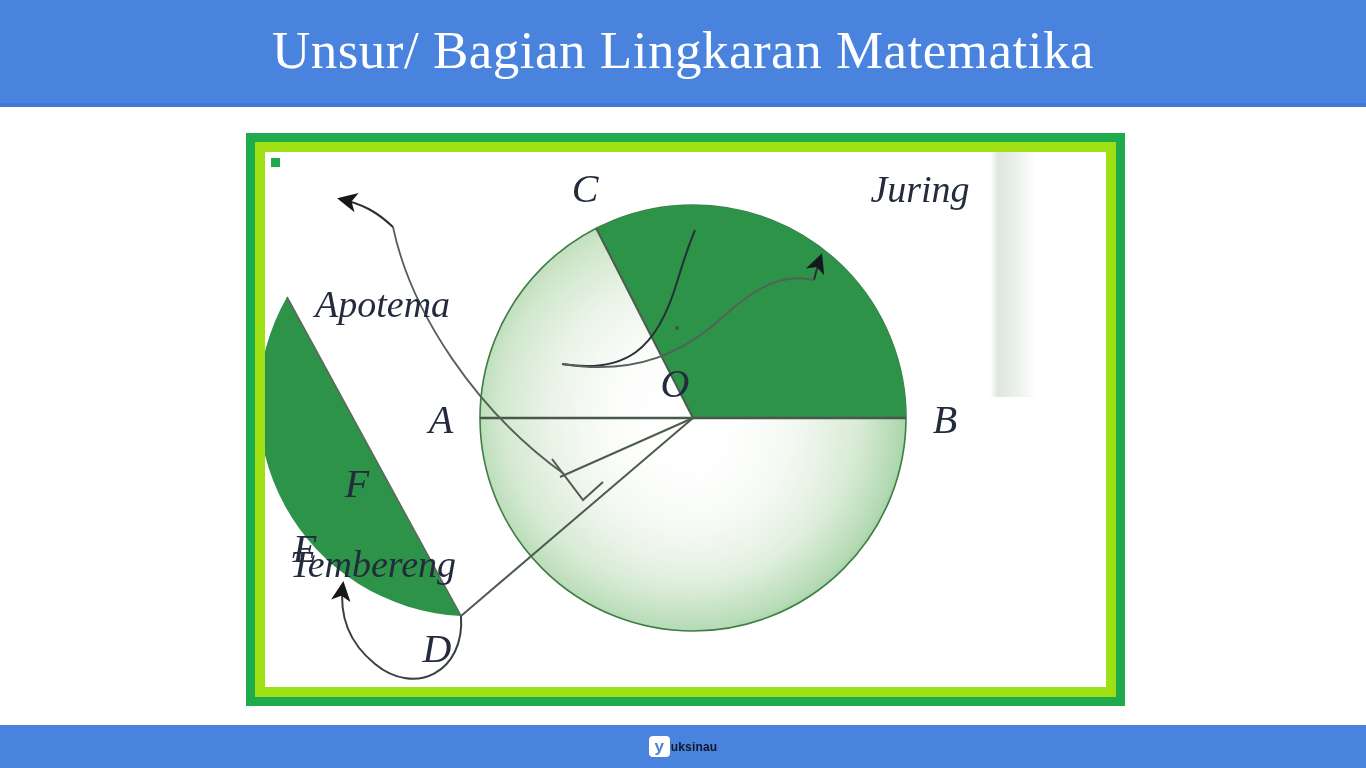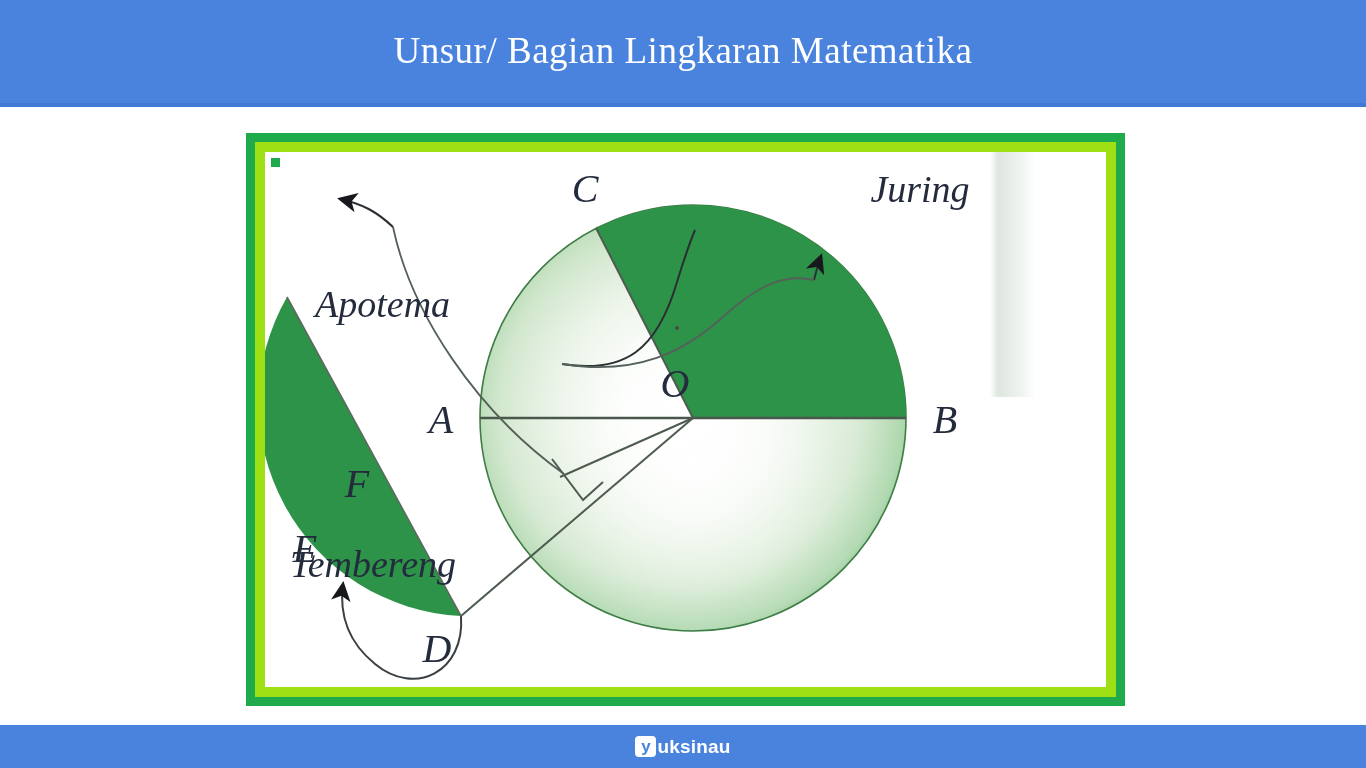--- a/index.html
+++ b/index.html
@@ -30,21 +30,21 @@
     height: 103px;
     background: #4a83de;
     display: flex;
     align-items: center;
     justify-content: center;
     box-sizing: border-box;
   }
   #header-title {
     color: #ffffff;
     font-family: "Liberation Serif", "DejaVu Serif", serif;
-    font-size: 37px;
+    font-size: 53px;
     font-weight: 400;
     letter-spacing: 0.5px;
     line-height: 1;
     white-space: nowrap;
     text-align: center;
     margin-top: -2px;
   }
   #header-rule {
     position: absolute;
     left: 0; top: 103px;
@@ -156,23 +156,23 @@
     font-family: "Liberation Sans", "DejaVu Sans", sans-serif;
     font-size: 17px;
     font-weight: 700;
     display: flex;
     align-items: center;
     justify-content: center;
     box-sizing: border-box;
     padding-bottom: 1px;
   }
   #footer-logo-text {
-    color: #ffffff;
+    color: #0f172a;
     font-family: "Liberation Sans", "DejaVu Sans", sans-serif;
-    font-size: 19px;
+    font-size: 12px;
     font-weight: 700;
     margin-left: 1px;
     letter-spacing: 0.2px;
   }
 </style>
 </head>
 <body>
 
 <div id="page">
 

